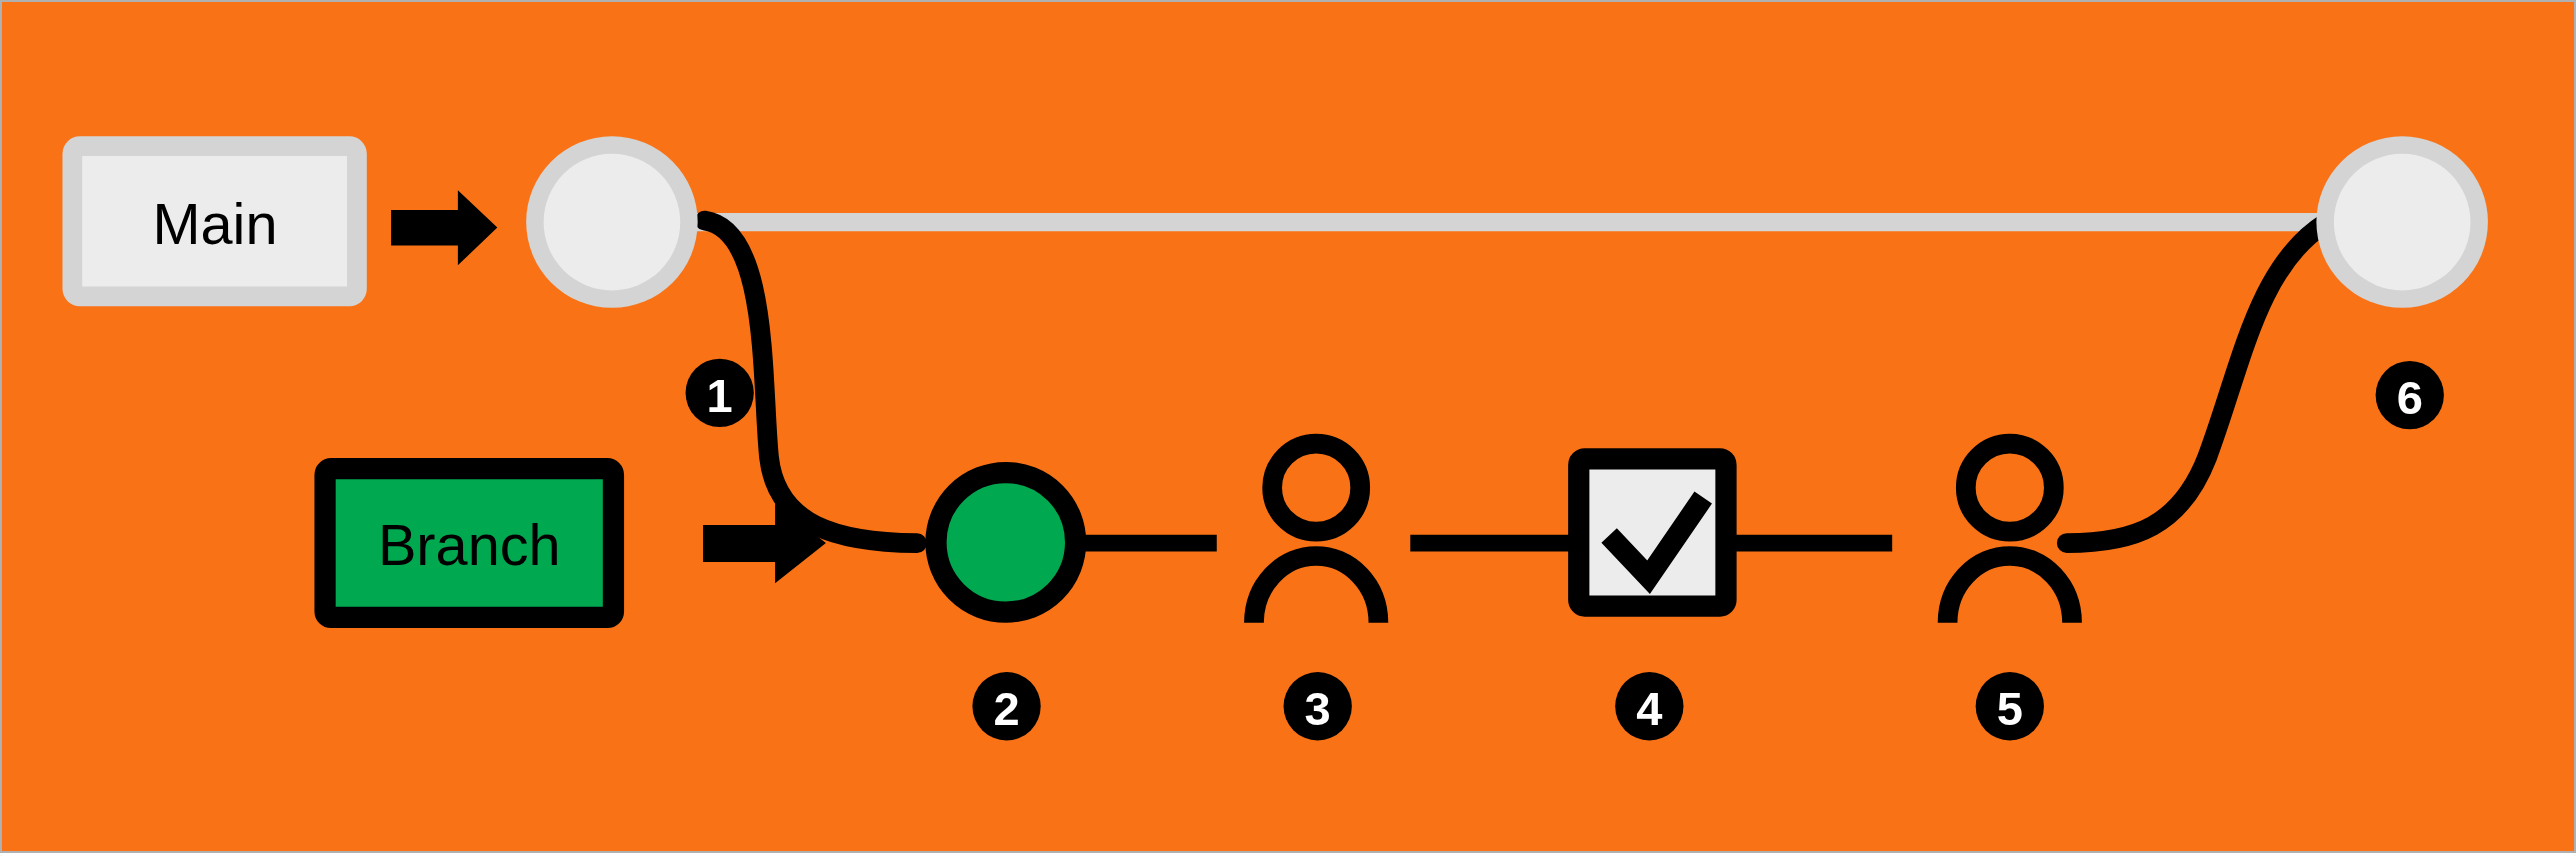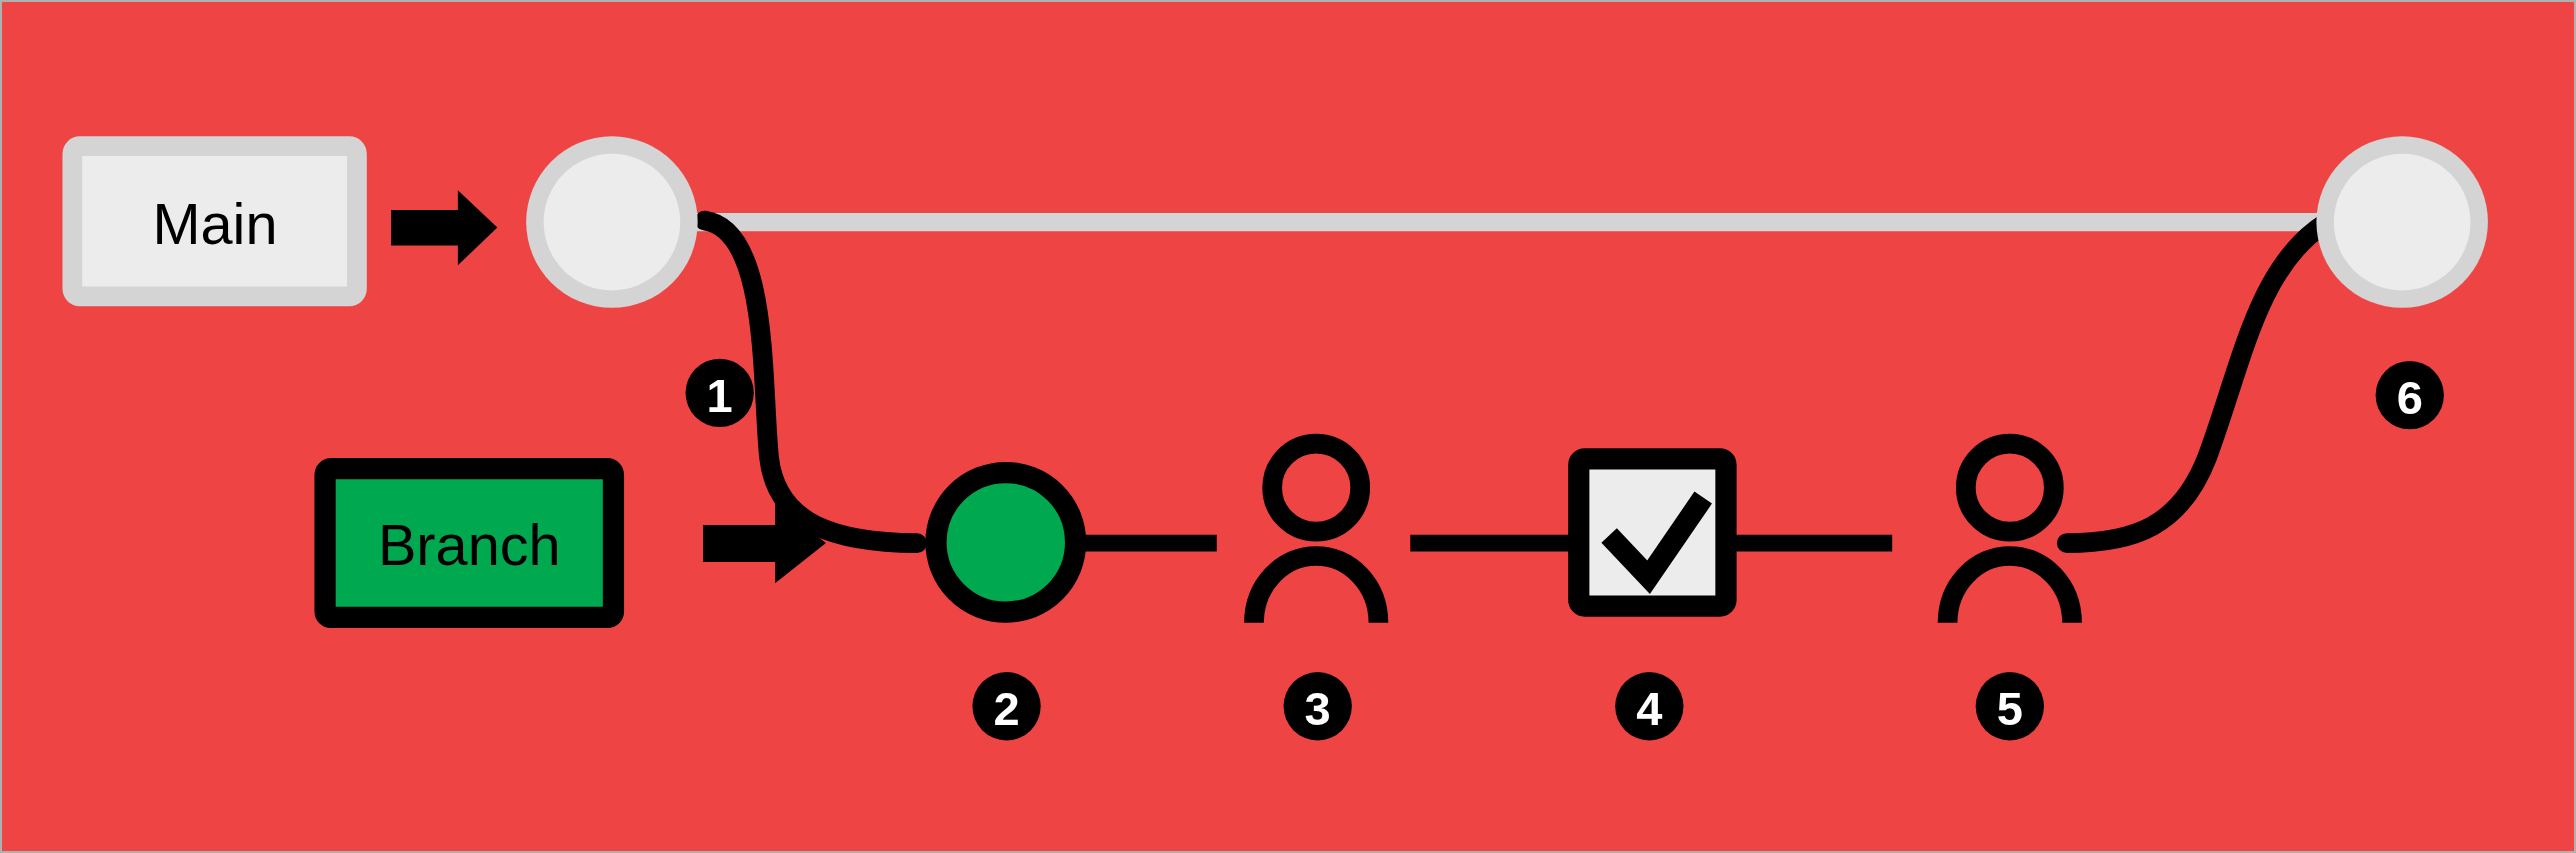--- a/index.html
+++ b/index.html
@@ -8,21 +8,21 @@
     padding: 0;
     background: #ffffff;
   }
   body {
     font-family: "Liberation Sans", sans-serif;
   }
   #canvas-wrap {
     position: relative;
     width: 2576px;
     height: 853px;
-    background: #ef4444;
+    background: #f97316;
     box-sizing: border-box;
     border: 2.3px solid #b0b0b0;
     overflow: hidden;
   }
   #diagram-svg {
     position: absolute;
     left: 0;
     top: 0;
     width: 2576px;
     height: 853px;

